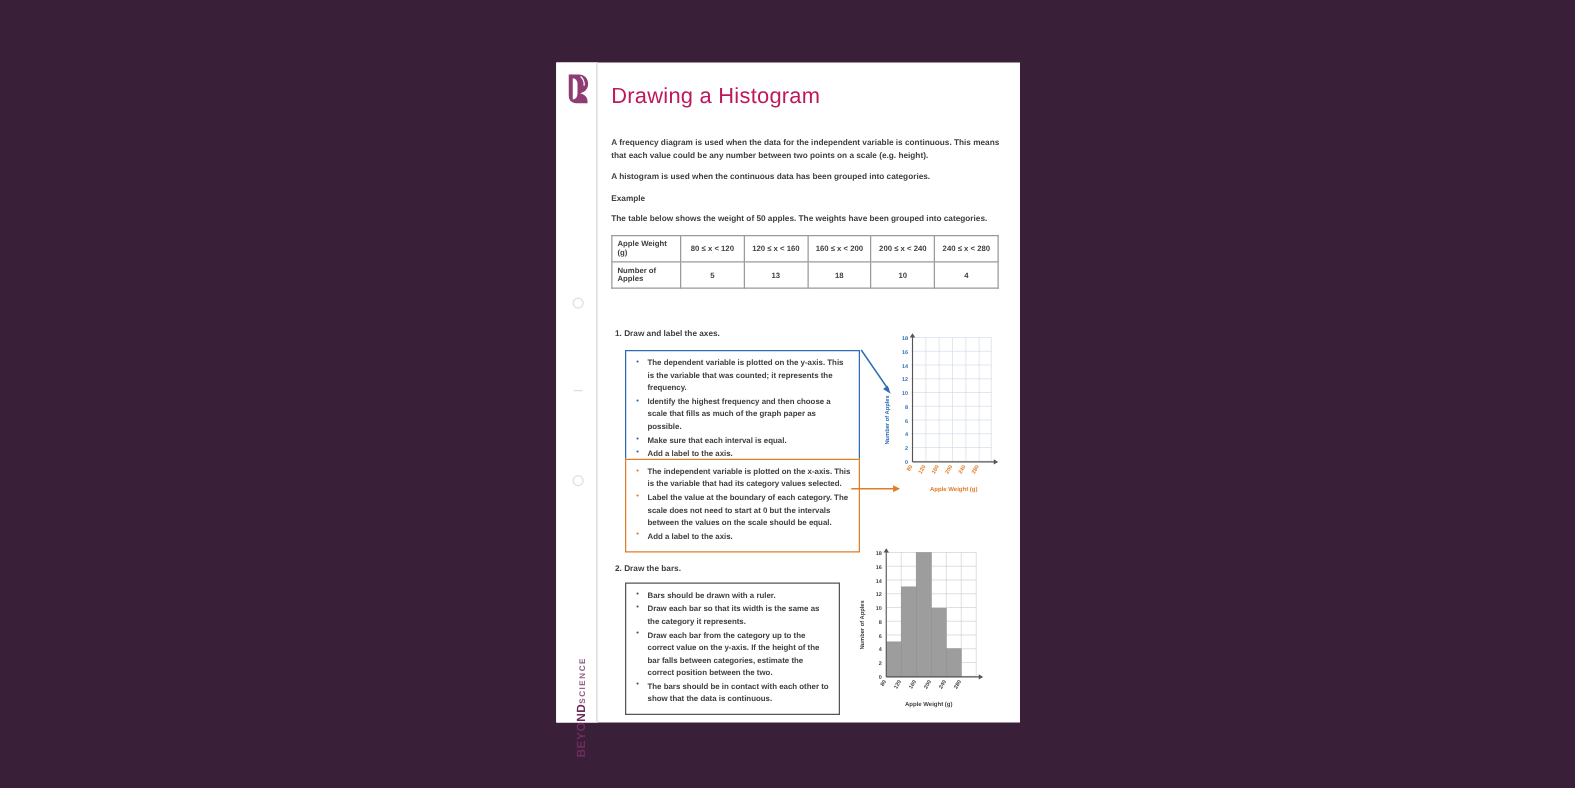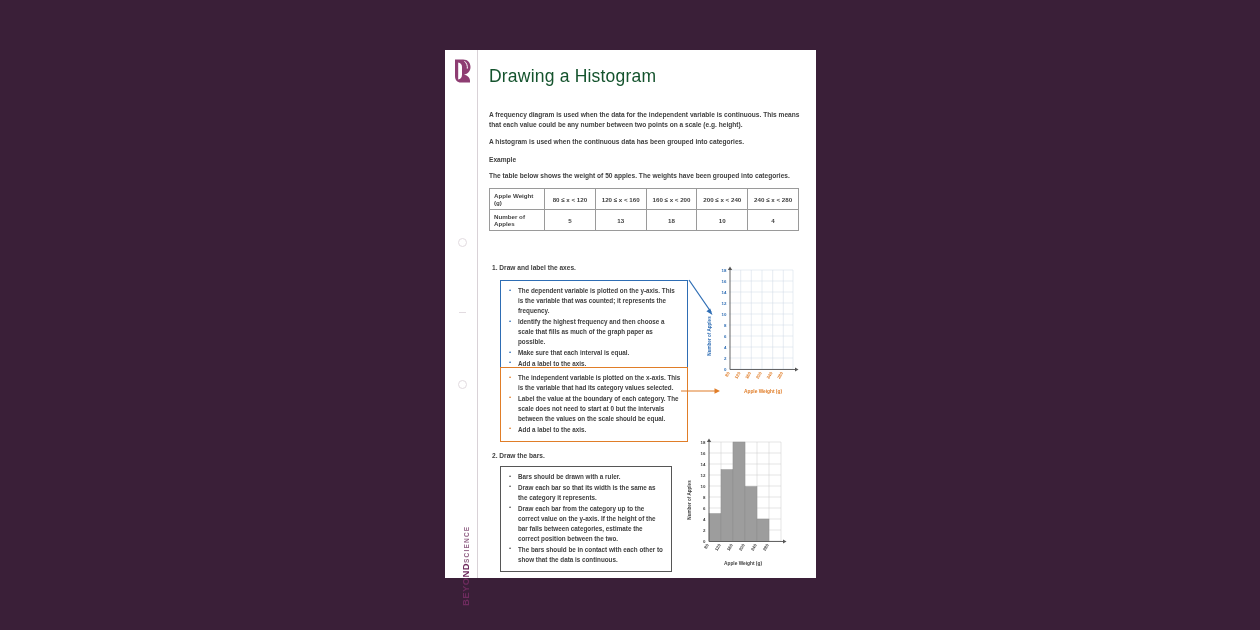--- a/index.html
+++ b/index.html
@@ -90,21 +90,21 @@
   
   #content {
     position: absolute;
     left: 44px;
     top: 16px;
     width: 315px;
     height: 500px;
   }
   #page-title {
     font-size: 17.5px;
-    color: #14532d;
+    color: #be185d;
     font-weight: normal;
     margin: 0 0 23px 0;
     letter-spacing: 0.2px;
   }
   .body-text {
     font-size: 6.6px;
     font-weight: bold;
     color: #3f3f3f;
     line-height: 1.55;
     margin: 0 0 7px 0;

